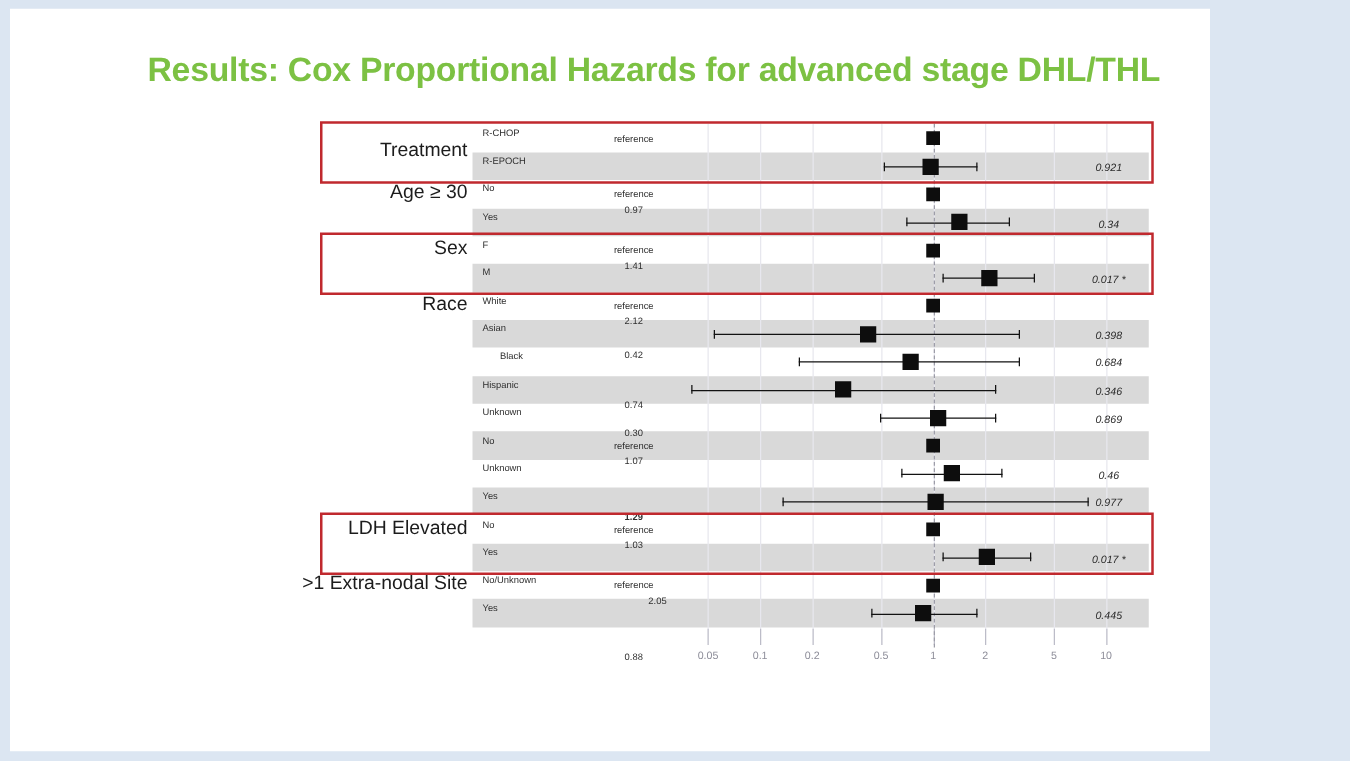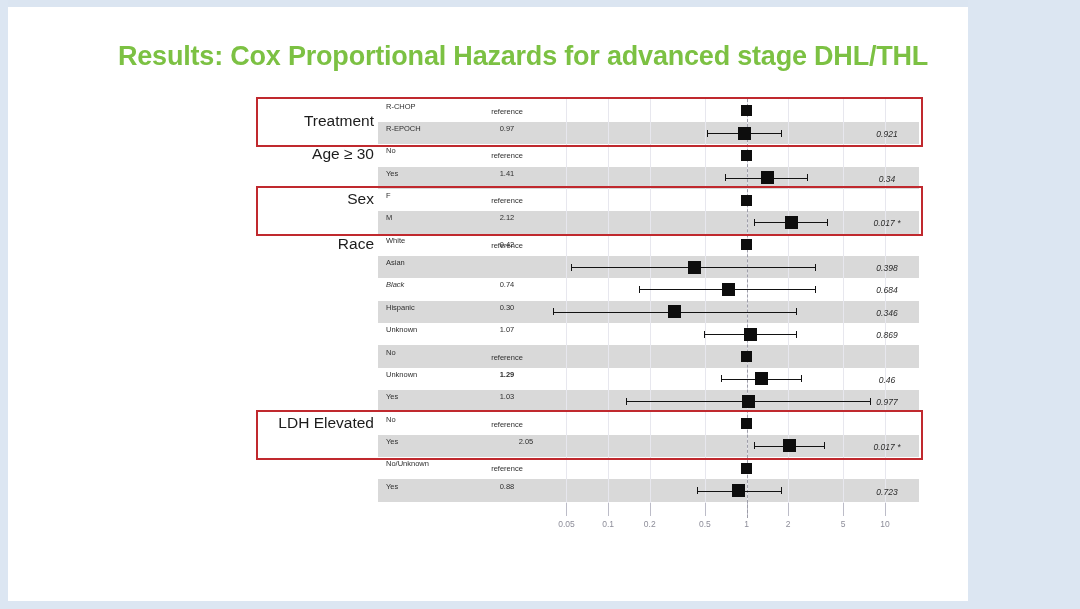--- a/index.html
+++ b/index.html
@@ -13,21 +13,21 @@
   
   .stripe{position:absolute;background:#d9d9d9;}
   .gridline{position:absolute;width:1px;background:#e7e7ee;}
   .refline{position:absolute;width:0;border-left:1px dashed #9d9da8;}
   .tickmark{position:absolute;width:1px;background:#bcbcc8;}
   .ticklbl{position:absolute;font-size:8.5px;color:#8d8d99;transform:translateX(-50%);white-space:nowrap;}
   .grouplbl{position:absolute;width:246px;text-align:right;font-size:15.5px;color:#1c1c1c;white-space:nowrap;}
   .lvl{position:absolute;font-size:7.5px;color:#2e2e2e;line-height:8px;white-space:nowrap;}
   .lvln{font-size:7px;font-style:italic;color:#3c3c3c;}
   .est{position:absolute;transform:translateX(-50%);text-align:center;font-size:7.5px;color:#2e2e2e;
-       line-height:8.5px;white-space:nowrap;}
+       line-height:8.5px;white-space:nowrap;margin-top:39px;}
   .ci-txt{font-size:7px;font-style:italic;color:#3c3c3c;}
   .refword{position:absolute;transform:translate(-50%,-50%);font-size:7.5px;color:#2e2e2e;white-space:nowrap;}
   .cil{position:absolute;height:1px;background:#121212;}
   .cicap{position:absolute;width:1px;height:7px;background:#121212;}
   .sq{position:absolute;background:#0d0d0d;}
   .pv{position:absolute;transform:translate(-50%,-50%);font-size:8.5px;font-style:italic;color:#2b2b2b;white-space:nowrap;}
   .hibox{position:absolute;border:2px solid #c0292e;}
   
   #footer-bar{position:absolute;left:8px;top:567px;width:1063px;height:34px;background:#1e6b45;}
   #uab-logo{position:absolute;left:47px;top:7px;color:#ffffff;font-weight:800;font-size:19px;
@@ -117,21 +117,21 @@
       <div class="lvl" style="left: 386px; top: 236.775px;"><span>White</span><br><span class="lvln"></span></div>
       <div class="refword" style="left: 507px; top: 244.775px;">reference</div>
       <div class="sq" style="left: 741px; top: 239.275px; width: 11px; height: 11px;"></div>
       <div class="lvl" style="left: 386px; top: 259.125px;"><span>Asian</span><br><span class="lvln"></span></div>
       <div class="est" style="left: 507px; top: 241px;"><span>0.42</span><br><span class="ci-txt"></span></div>
       <div class="cil" style="left: 571.063px; top: 267.125px; width: 245.349px;"></div>
       <div class="cicap" style="left: 571.063px; top: 263.625px;"></div>
       <div class="cicap" style="left: 815.413px; top: 263.625px;"></div>
       <div class="sq" style="left: 687.858px; top: 260.625px; width: 13px; height: 13px;"></div>
       <div class="pv" style="left: 887px; top: 268.125px;">0.398</div>
-      <div class="lvl" style="left: 386px; top: 281.475px; font-style: italic;"><span>Black</span><br><span class="lvln"></span></div>
+      <div class="lvl" style="left: 400px; top: 281.475px;"><span>Black</span><br><span class="lvln"></span></div>
       <div class="est" style="left: 507px; top: 281.475px;"><span>0.74</span><br><span class="ci-txt"></span></div>
       <div class="cil" style="left: 639.283px; top: 289.475px; width: 177.13px;"></div>
       <div class="cicap" style="left: 639.283px; top: 285.975px;"></div>
       <div class="cicap" style="left: 815.413px; top: 285.975px;"></div>
       <div class="sq" style="left: 721.902px; top: 282.975px; width: 13px; height: 13px;"></div>
       <div class="pv" style="left: 887px; top: 290.475px;">0.684</div>
       <div class="lvl" style="left: 386px; top: 303.825px;"><span>Hispanic</span><br><span class="lvln"></span></div>
       <div class="est" style="left: 507px; top: 303.825px;"><span>0.30</span><br><span class="ci-txt"></span></div>
       <div class="cil" style="left: 553.025px; top: 311.825px; width: 243.538px;"></div>
       <div class="cicap" style="left: 553.025px; top: 308.325px;"></div>
@@ -174,24 +174,25 @@
       <div class="pv" style="left: 887px; top: 446.925px;">0.017 *</div>
       <div class="lvl" style="left: 386px; top: 460.275px;"><span>No/Unknown</span><br><span class="lvln"></span></div>
       <div class="refword" style="left: 507px; top: 468.275px;">reference</div>
       <div class="sq" style="left: 741px; top: 462.775px; width: 11px; height: 11px;"></div>
       <div class="lvl" style="left: 386px; top: 482.625px;"><span>Yes</span><br><span class="lvln"></span></div>
       <div class="est" style="left: 507px; top: 482.625px;"><span>0.88</span><br><span class="ci-txt"></span></div>
       <div class="cil" style="left: 697.154px; top: 490.625px; width: 84.6759px;"></div>
       <div class="cicap" style="left: 697.154px; top: 487.125px;"></div>
       <div class="cicap" style="left: 780.83px; top: 487.125px;"></div>
       <div class="sq" style="left: 732.316px; top: 484.125px; width: 13px; height: 13px;"></div>
-      <div class="pv" style="left: 887px; top: 491.625px;">0.723</div>
+      <div class="pv" style="left: 887px; top: 491.625px;">0.445</div>
       <div class="grouplbl" style="left: 128px; top: 111.85px;">Treatment</div>
       <div class="grouplbl" style="left: 128px; top: 145.375px;">Age ≥ 30</div>
       <div class="grouplbl" style="left: 128px; top: 234.775px;">Race</div>
       <div class="grouplbl" style="left: 128px; top: 190.075px;">Sex</div>
       <div class="grouplbl" style="left: 128px; top: 413.575px;">LDH Elevated</div>
+      <div class="grouplbl" style="left: 128px; top: 458.275px;">&gt;1 Extra-nodal Site</div>
       <div class="hibox" style="left: 255.5px; top: 97px; width: 663px; height: 45.7px; border-color: rgb(192, 41, 46);"></div>
       <div class="hibox" style="left: 255.5px; top: 186.4px; width: 663px; height: 45.7px; border-color: rgb(192, 41, 46);"></div>
       <div class="hibox" style="left: 255.5px; top: 409.9px; width: 663px; height: 45.7px; border-color: rgb(192, 41, 46);"></div>
     </div>
 
 </div>
 
 </body></html>

